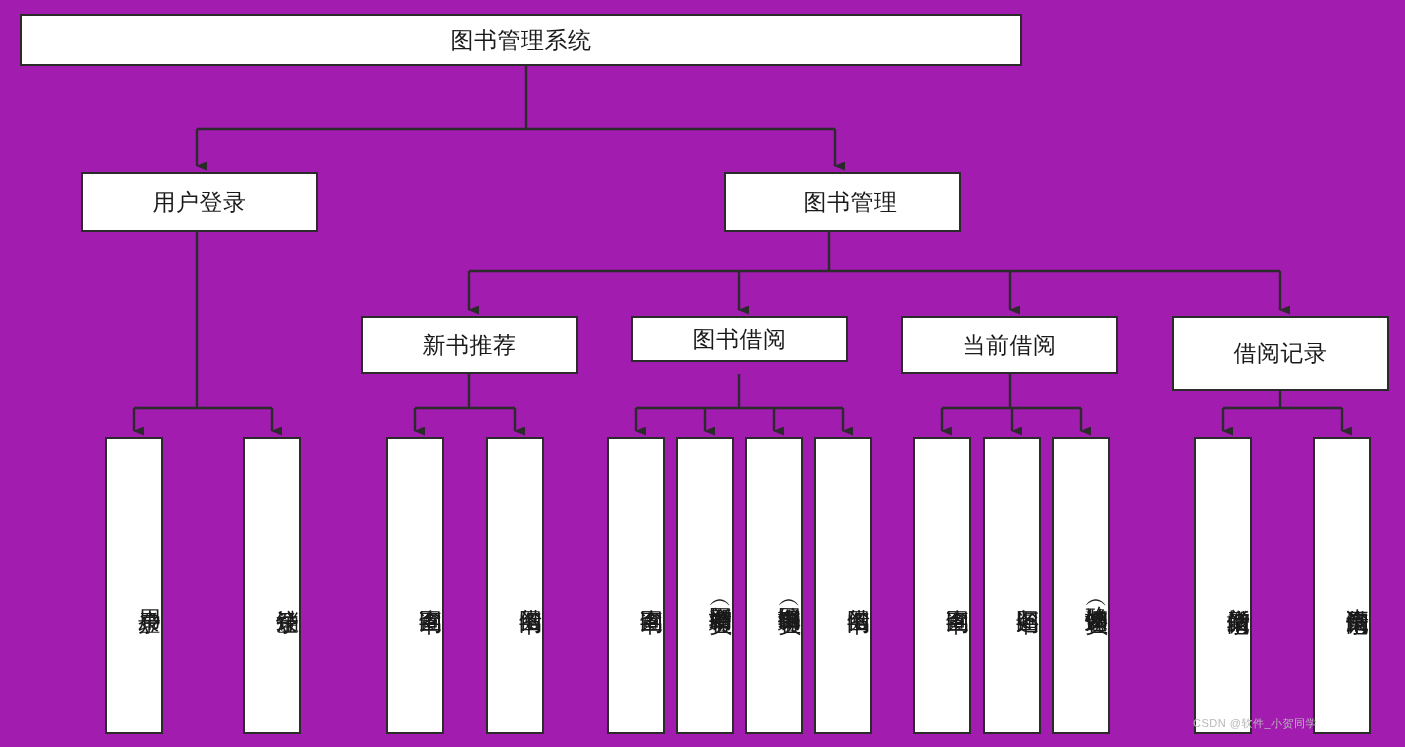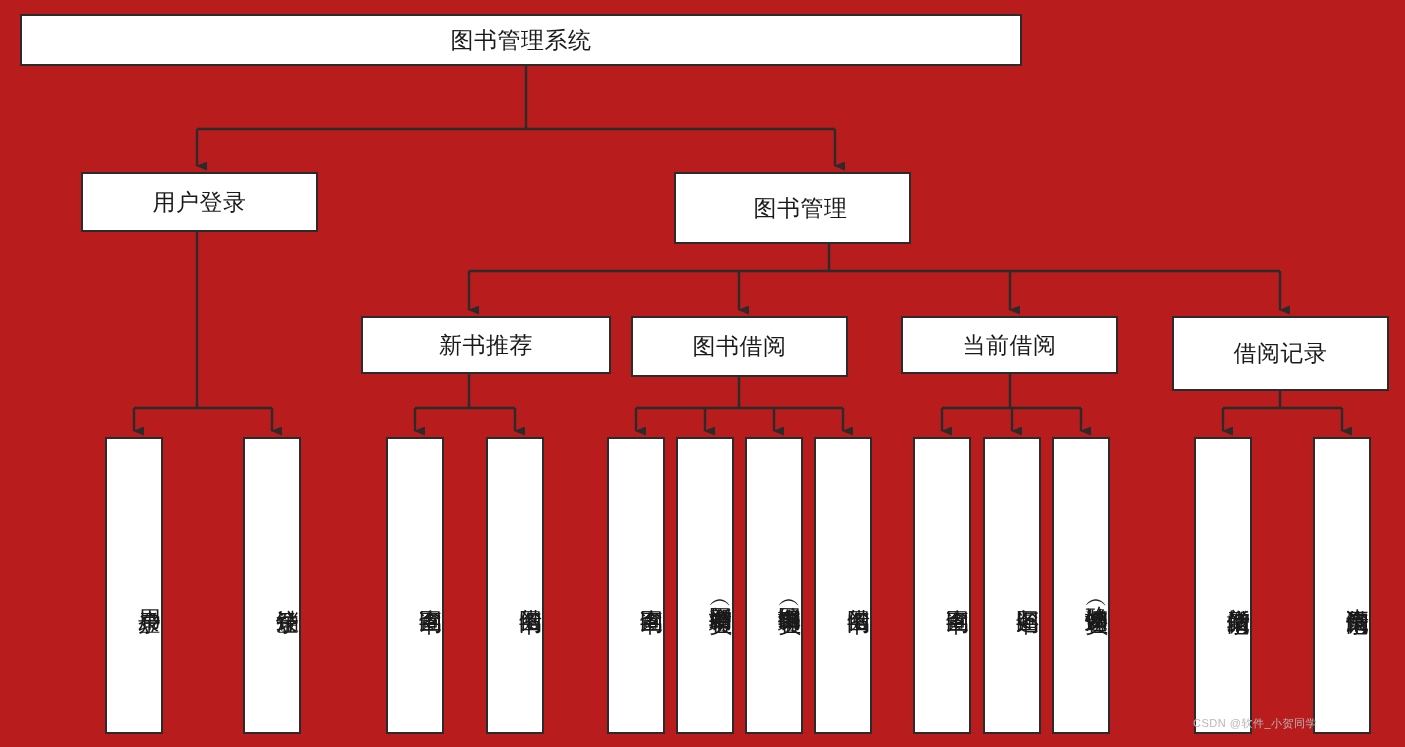--- a/index.html
+++ b/index.html
@@ -7,21 +7,21 @@
     padding: 0;
     background: #ffffff;
   }
   body {
     font-family: "Liberation Sans", "DejaVu Sans", sans-serif;
   }
   #diagram-root {
     position: relative;
     width: 1405px;
     height: 747px;
-    background: #b91c1c;
+    background: #a21caf;
     overflow: hidden;
   }
   #diagram-svg {
     position: absolute;
     left: 0;
     top: 0;
     width: 1405px;
     height: 747px;
   }
   .node-box {
@@ -110,24 +110,24 @@
       <path d="M1280,374 L1280,408"></path>
       <path d="M1223,408 L1342,408"></path>
       <path d="M1223,408 L1223,431" marker-end="url(#arrowhead)"></path>
       <path d="M1342,408 L1342,431" marker-end="url(#arrowhead)"></path>
     </g>
   </svg>
 
   <div class="node-box node-h" style="left:20px; top:14px; width:1002px; height:52px;">图书管理系统</div>
 
   <div class="node-box node-h" style="left:81px; top:172px; width:237px; height:60px;">用户登录</div>
-  <div class="node-box node-h" style="left:674px; top:172px; width:237px; height:72px;padding-left:16px;">图书管理</div>
+  <div class="node-box node-h" style="left:724px; top:172px; width:237px; height:60px;padding-left:16px;">图书管理</div>
 
-  <div class="node-box node-h" style="left:361px; top:316px; width:250px; height:58px;font-family:Liberation Mono, monospace;">新书推荐</div>
-  <div class="node-box node-h" style="left:631px; top:316px; width:217px; height:61px;">图书借阅</div>
+  <div class="node-box node-h" style="left:361px; top:316px; width:217px; height:58px;font-family:Liberation Mono, monospace;">新书推荐</div>
+  <div class="node-box node-h" style="left:631px; top:316px; width:217px; height:46px;">图书借阅</div>
   <div class="node-box node-h" style="left:901px; top:316px; width:217px; height:58px;">当前借阅</div>
   <div class="node-box node-h" style="left:1172px; top:316px; width:217px; height:75px;">借阅记录</div>
 
   <div class="node-box node-v" style="left:105px; top:437px; width:58px; height:297px;">用户登录</div>
   <div class="node-box node-v" style="left:243px; top:437px; width:58px; height:297px;">注销登录</div>
   <div class="node-box node-v" style="left:386px; top:437px; width:58px; height:297px;">查询图书</div>
   <div class="node-box node-v" style="left:486px; top:437px; width:58px; height:297px;">借阅图书</div>
   <div class="node-box node-v" style="left:607px; top:437px; width:58px; height:297px;">查询图书</div>
   <div class="node-box node-v" style="left:676px; top:437px; width:58px; height:297px;">新增图书（管理员）</div>
   <div class="node-box node-v" style="left:745px; top:437px; width:58px; height:297px;">编辑图书（管理员）</div>

